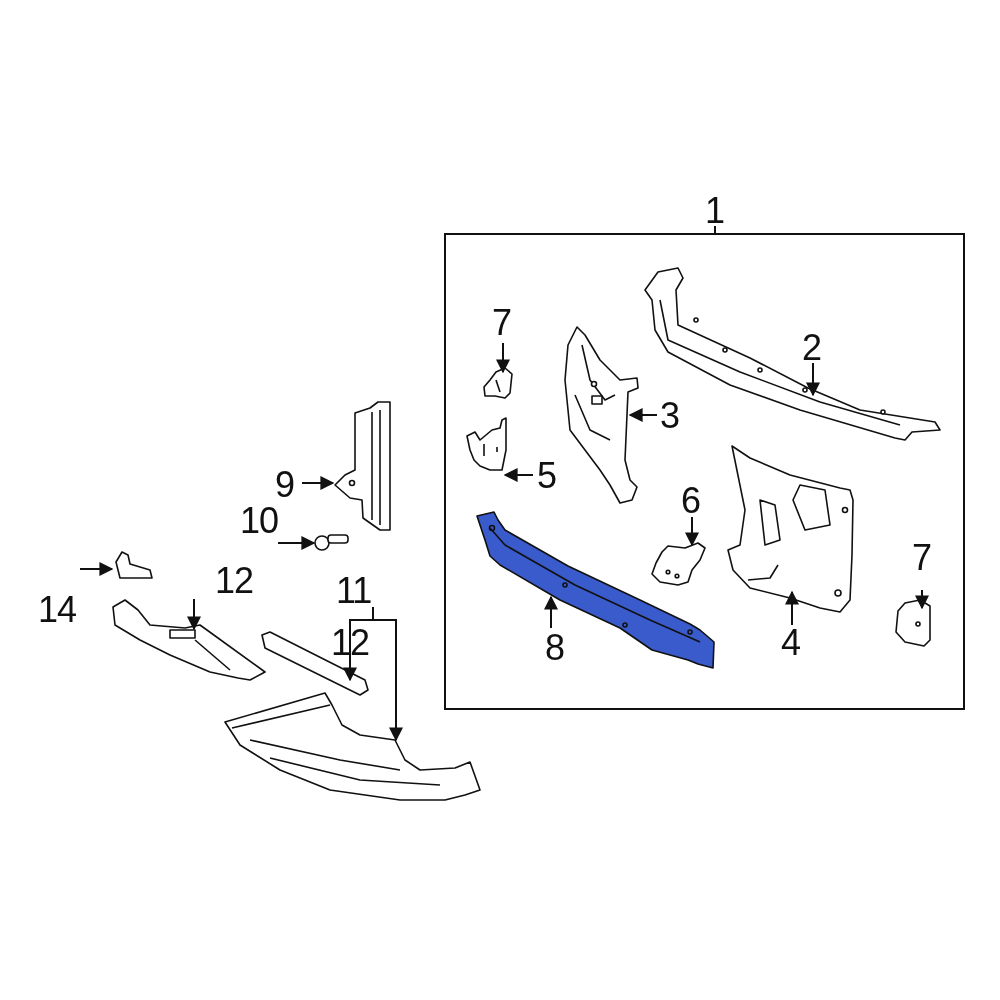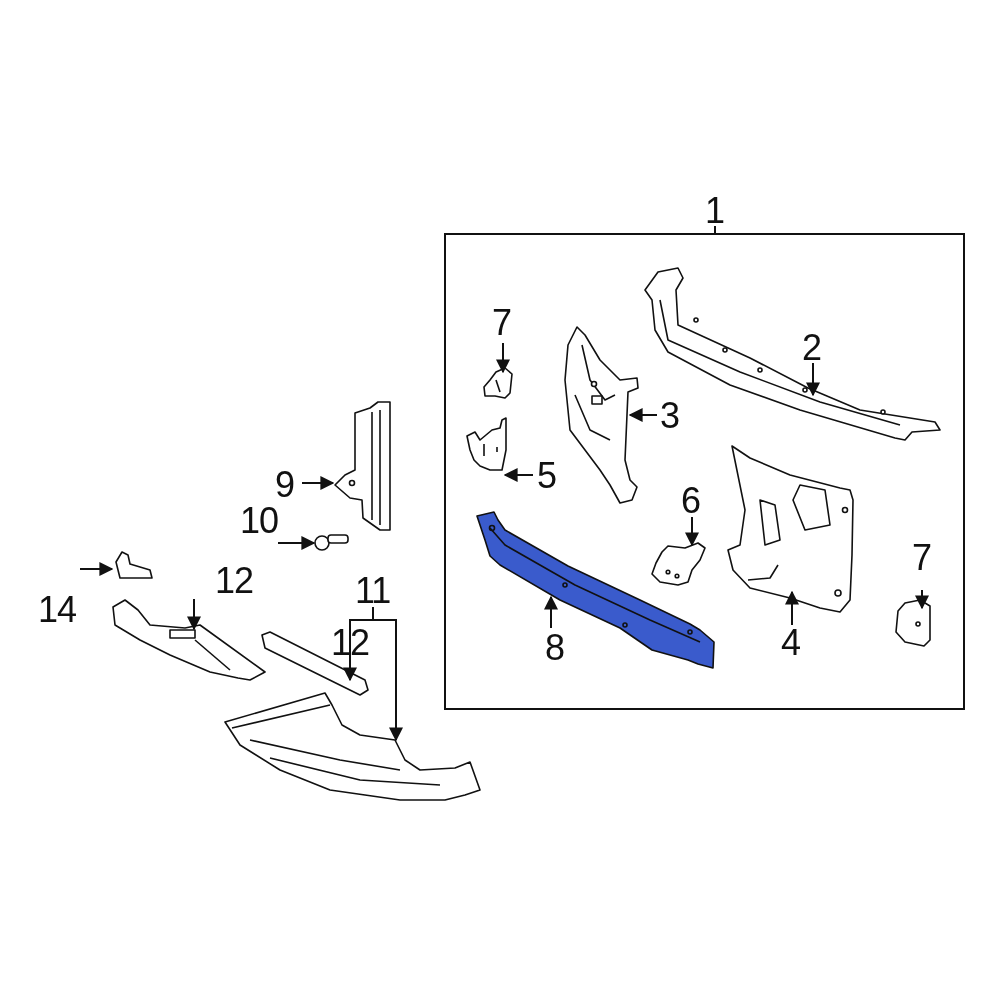--- a/index.html
+++ b/index.html
@@ -132,16 +132,16 @@
 <div class="callout" style="left:802px;top:330px;">2</div>
 <div class="callout" style="left:660px;top:398px;">3</div>
 <div class="callout" style="left:781px;top:625px;">4</div>
 <div class="callout" style="left:537px;top:458px;">5</div>
 <div class="callout" style="left:681px;top:483px;">6</div>
 <div class="callout" style="left:492px;top:305px;">7</div>
 <div class="callout" style="left:912px;top:540px;">7</div>
 <div class="callout" style="left:545px;top:630px;">8</div>
 <div class="callout" style="left:275px;top:467px;">9</div>
 <div class="callout" style="left:240px;top:503px;">10</div>
-<div class="callout" style="left:355px;top:573px;">11</div>
+<div class="callout" style="left:336px;top:573px;">11</div>
 <div class="callout" style="left:175px;top:563px;margin-left:40px;">12</div>
 <div class="callout" style="left:331px;top:625px;">12</div>
 <div class="callout" style="left:38px;top:553px;margin-top:39px;">14</div>
 
 </body></html>

